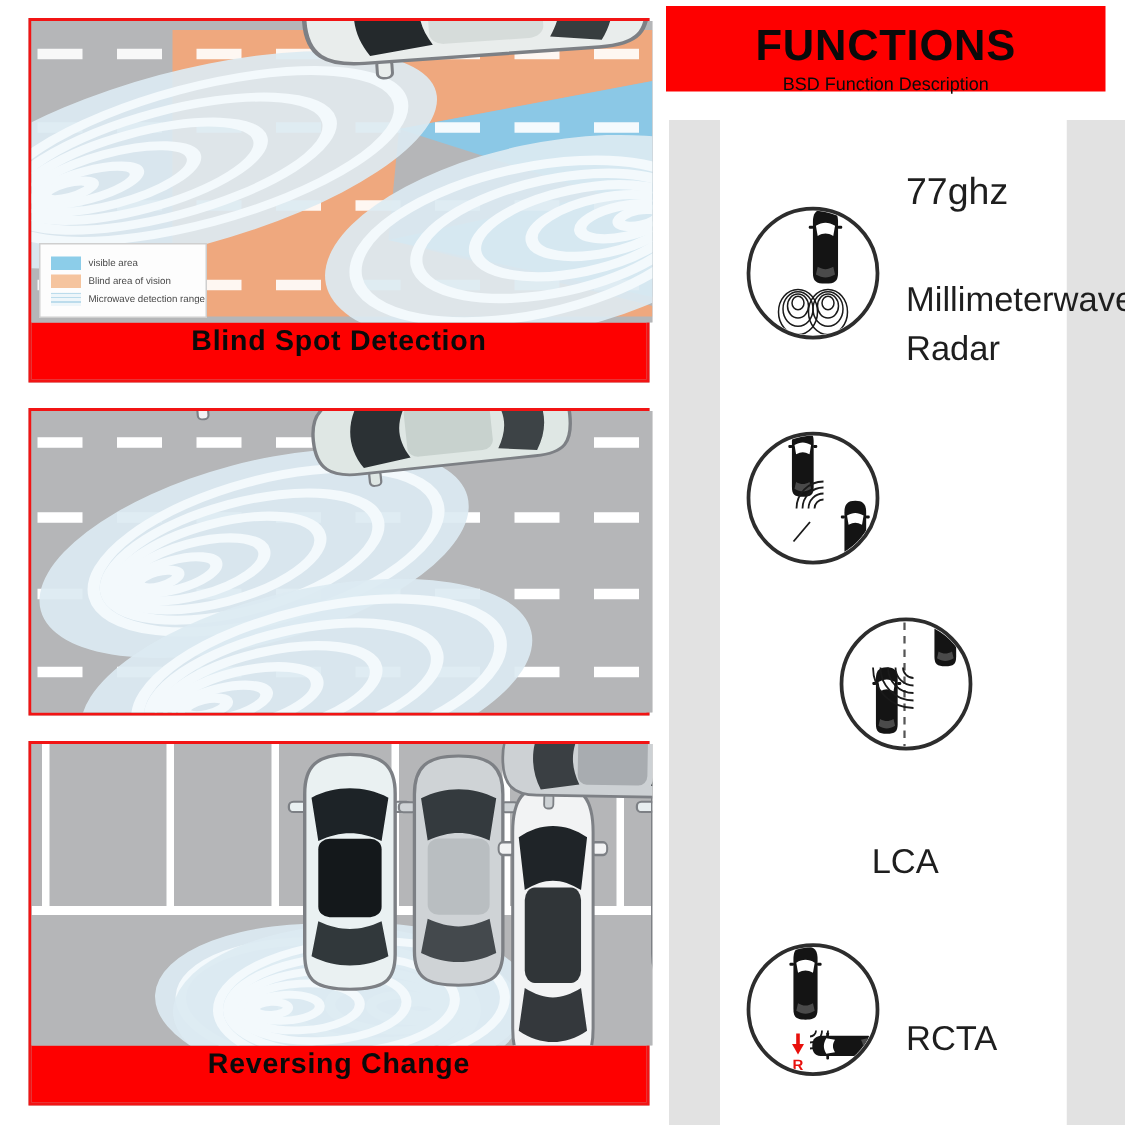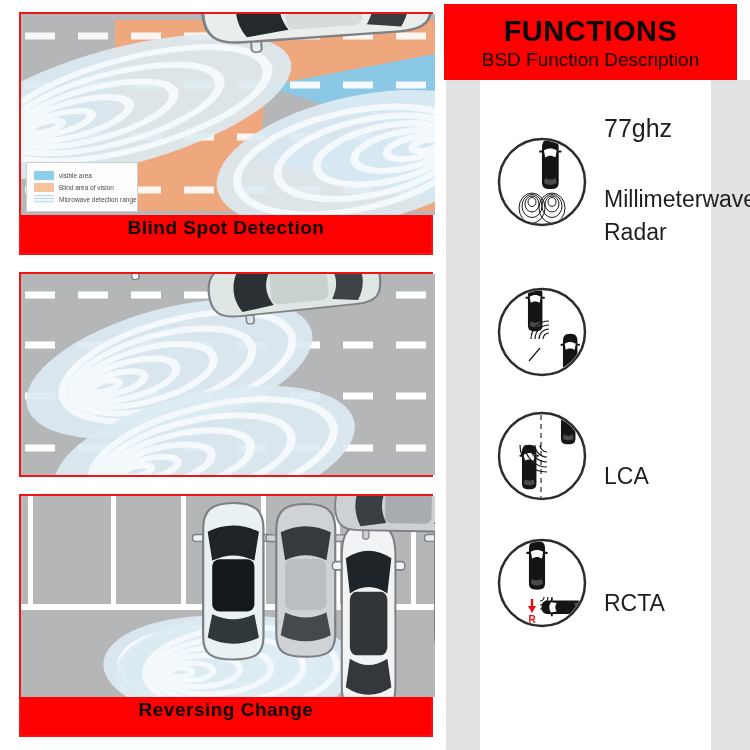--- a/index.html
+++ b/index.html
@@ -23,32 +23,32 @@
     border:1px solid #cfcfcf;padding:5px 5px 4px 7px;box-sizing:border-box;
   }
   .lg-row{display:flex;align-items:center;gap:5px;margin:3px 0;}
   .sw{width:20px;height:9px;flex:0 0 auto;}
   .sw-blue{background:#8ccde9;}
   .sw-orange{background:#f5c49e;}
   .sw-wave{background:repeating-linear-gradient(180deg,#bcdcec 0 1px,#eef6fa 1px 3px);}
   .lg-label{font-size:6.5px;color:#4a4a4a;white-space:nowrap;}
   
   .fn-header{
-    position:absolute;left:444px;top:4px;width:293px;height:76px;
+    position:absolute;left:444px;top:4px;width:293px;height:57px;
     background:#fe0000;text-align:center;color:#0a0a0a;
   }
   .fn-title{font-size:29px;font-weight:bold;margin-top:11px;letter-spacing:.5px;}
-  .fn-sub{font-size:19px;margin-top:1px;}
+  .fn-sub{font-size:12px;margin-top:1px;}
   .strip{position:absolute;top:80px;height:670px;background:#e2e2e2;}
   .strip-l{left:446px;width:34px;}
   .strip-r{left:711px;width:39px;}
   .fn-items{position:absolute;left:480px;top:80px;width:231px;background:#ffffff;height:686px;}
   .fn-item{display:flex;align-items:center;gap:16px;padding-left:16px;}
   .fn-item.i1{margin-top:34px;} .fn-item.i2{margin-top:37px;}
-  .fn-item.i3{margin-top:32px;} .fn-item.i4{margin-top:35px;}
+  .fn-item.i3{margin-top:32px;flex-direction:column;} .fn-item.i4{margin-top:35px;}
   .fn-circle{width:92px;height:92px;flex:0 0 auto;}
   .fn-circle svg{display:block;width:92px;height:92px;}
   .fn-textwrap{color:#1e1e1e;}
   .fn-headline{font-size:25px;line-height:1.15;}
   .fn-text{font-size:23px;line-height:1.45;white-space:pre-line;margin-top:40px;}
 </style>
 </head>
 <body>
 
 <svg class="defs" aria-hidden="true">

